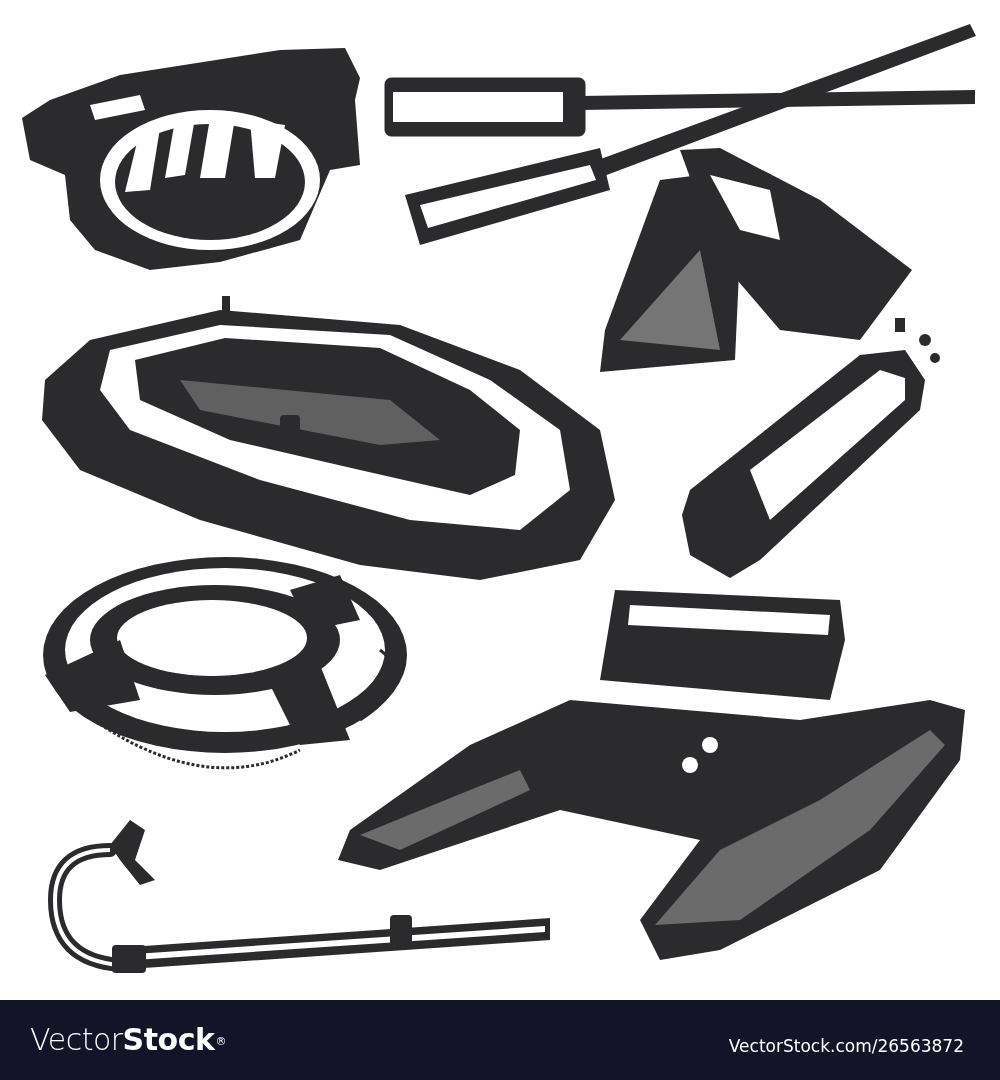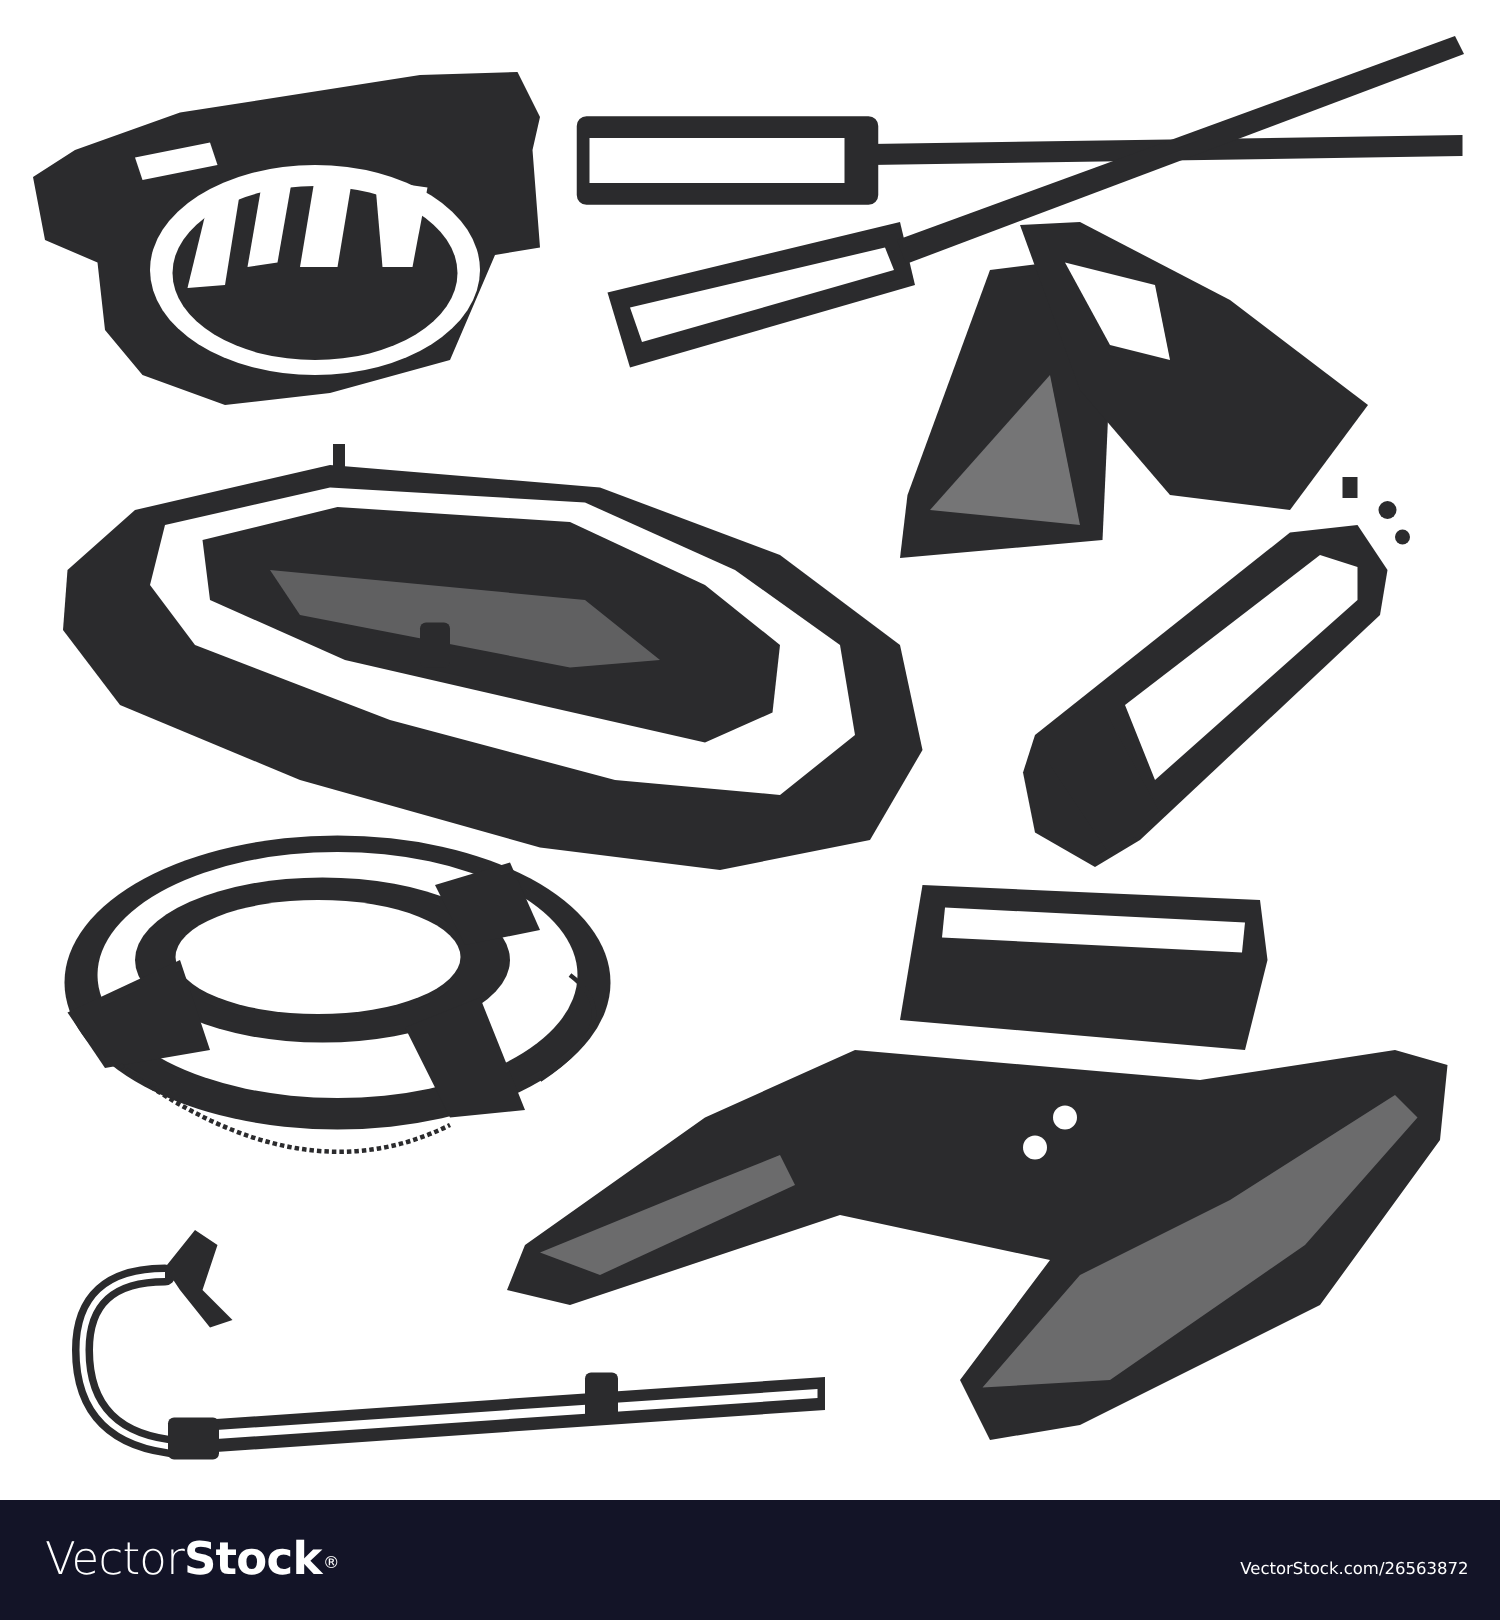--- a/index.html
+++ b/index.html
@@ -4,21 +4,21 @@
 <style>
   html, body { margin: 0; padding: 0; }
   body { width: 1000px; height: 1080px; background: #ffffff; overflow: hidden; position: relative; font-family: "DejaVu Sans", sans-serif; }
   .canvas { position: absolute; left: 0; top: 0; width: 1000px; height: 1000px; background: #ffffff; }
   .canvas svg { position: absolute; left: 0; top: 0; }
   .banner { position: absolute; left: 0; top: 1000px; width: 1000px; height: 87px; background: #131427; color: #ffffff; }
   .logo { position: absolute; left: 30px; top: 22px; font-size: 30px; line-height: 36px; letter-spacing: -0.5px; color: #ffffff; }
   .logo .light { font-weight: 300; font-family: "DejaVu Sans", sans-serif; }
   .logo .bold { font-weight: bold; font-family: "DejaVu Sans", sans-serif; }
   .logo .reg { font-size: 11px; vertical-align: top; position: relative; top: 2px; margin-left: 1px; }
-  .url { position: absolute; right: 21px; top: 36px; font-size: 11px; line-height: 20px; color: #ffffff; font-family: "DejaVu Sans", sans-serif; }
+  .url { position: absolute; right: 36px; top: 36px; font-size: 17px; line-height: 20px; color: #ffffff; font-family: "DejaVu Sans", sans-serif; }
 </style>
 </head>
 <body>
 
 <div class="canvas">
   <svg width="1000" height="1000" viewBox="0 0 1000 1000">
     <g fill="#2b2b2d" stroke="#2b2b2d">
 
       <g>
         <path d="M22 118 L50 100 L120 75 L280 50 L345 48 L360 78 L355 100 L360 165 L330 170 L300 240 L220 262 L150 270 L95 250 L70 220 L65 175 L30 160 Z" stroke="none"></path>

